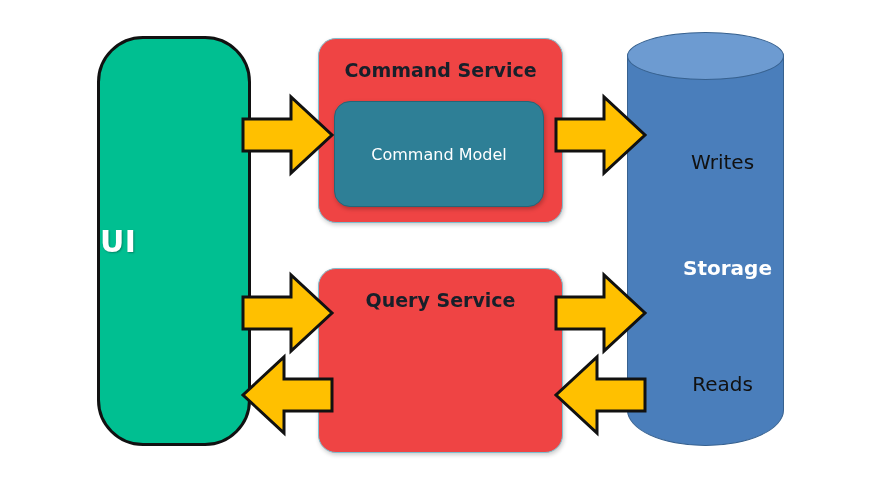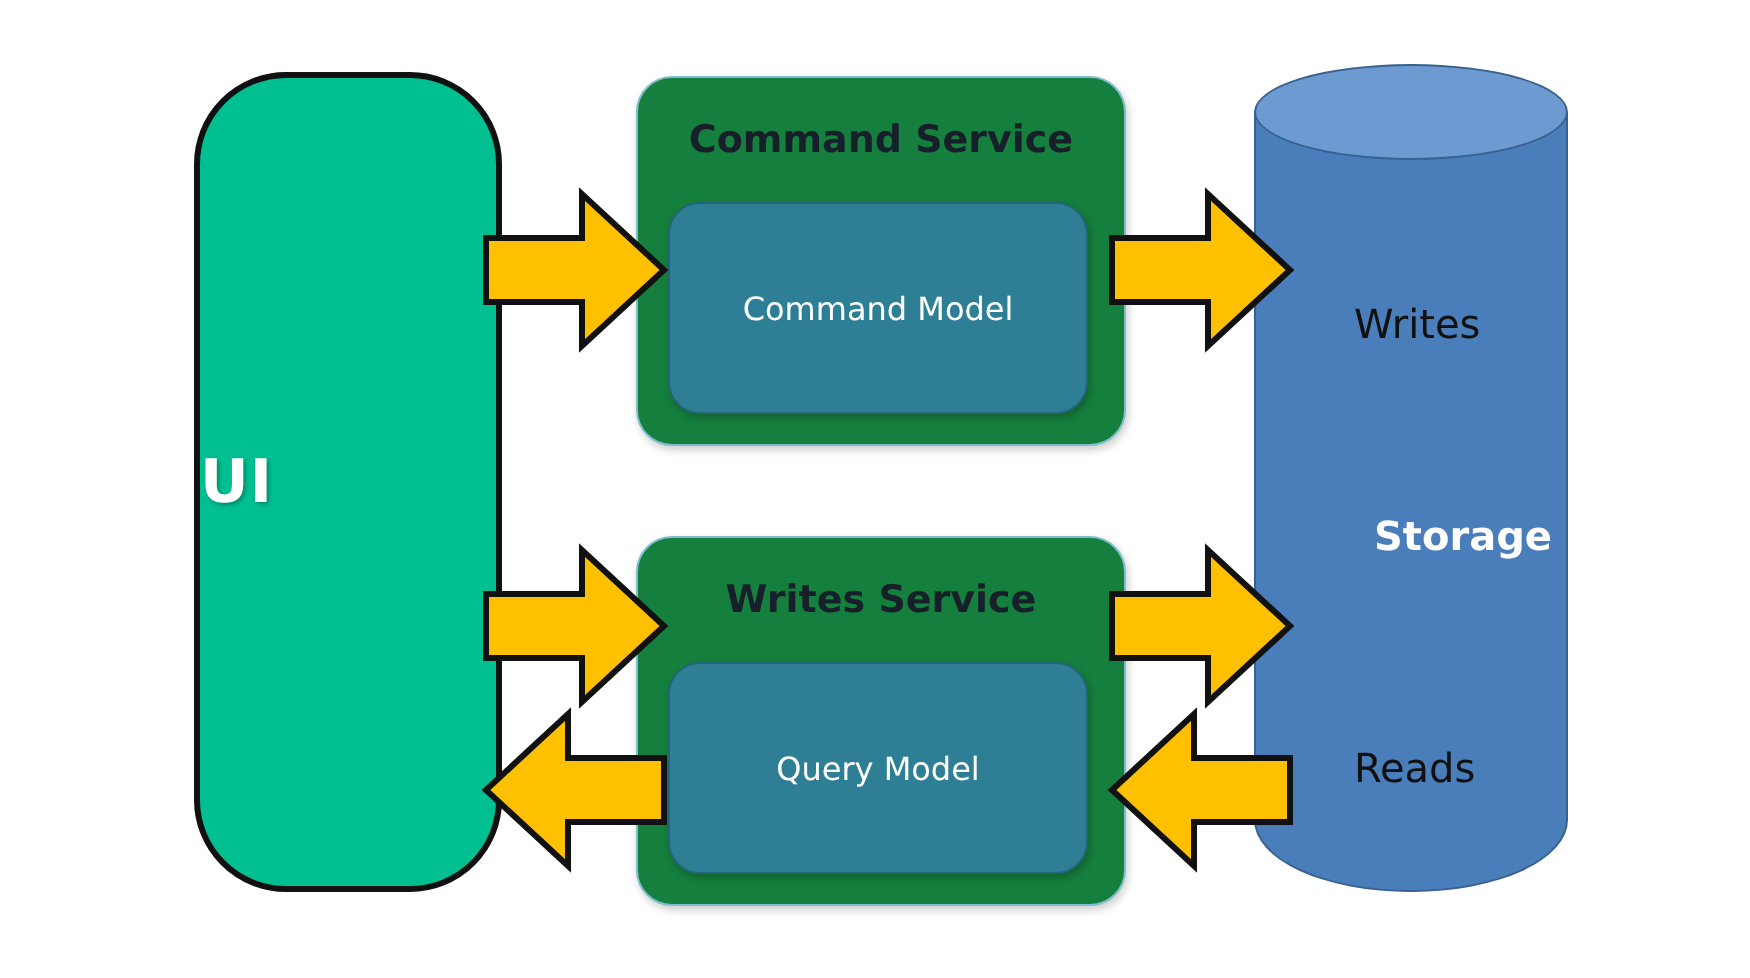--- a/index.html
+++ b/index.html
@@ -40,21 +40,21 @@
   #ui-label {
     color: #ffffff;
     font-size: 30px;
     font-weight: 600;
     letter-spacing: 0.5px;
     text-shadow: 1px 1px 2px rgba(0,0,0,0.30);
   }
 
   
   .service-panel {
-    background: #15803d;
+    background: #ef4444;
     border: 1px solid #7FBECE;
     border-radius: 18px;
     box-shadow: 1px 2px 4px rgba(0,0,0,0.20);
     z-index: 2;
   }
   #command-service {
     left: 318px;
     top: 38px;
     width: 245px;
     height: 185px;
@@ -131,23 +131,23 @@
     top: 0;
     width: 157px;
     height: 48px;
     background: #6D9BD1;
     border: 1px solid #37618F;
     border-radius: 50%;
     box-sizing: border-box;
   }
   .storage-text {
     position: absolute;
-    left: 16px;
+    left: 0;
     right: 0;
-    text-align: left;
+    text-align: center;
     z-index: 3;
     margin-left: 34px;
   }
   #storage-writes {
     top: 118px;
     color: #111111;
     font-size: 20px;
     font-weight: 400;
   }
   #storage-name {
@@ -181,24 +181,21 @@
   </div>
 
   <div class="node service-panel" id="command-service">
     <div class="service-title">Command Service</div>
     <div class="model-box" id="command-model">
       <span class="model-label">Command Model</span>
     </div>
   </div>
 
   <div class="node service-panel" id="query-service">
-    <div class="service-title">Writes Service</div>
-    <div class="model-box" id="query-model">
-      <span class="model-label">Query Model</span>
-    </div>
+    <div class="service-title">Query Service</div>
   </div>
 
   <div class="node" id="storage">
     <div id="storage-body"></div>
     <div id="storage-top"></div>
     <div class="storage-text" id="storage-writes">Writes</div>
     <div class="storage-text" id="storage-name">Storage</div>
     <div class="storage-text" id="storage-reads">Reads</div>
   </div>
 

